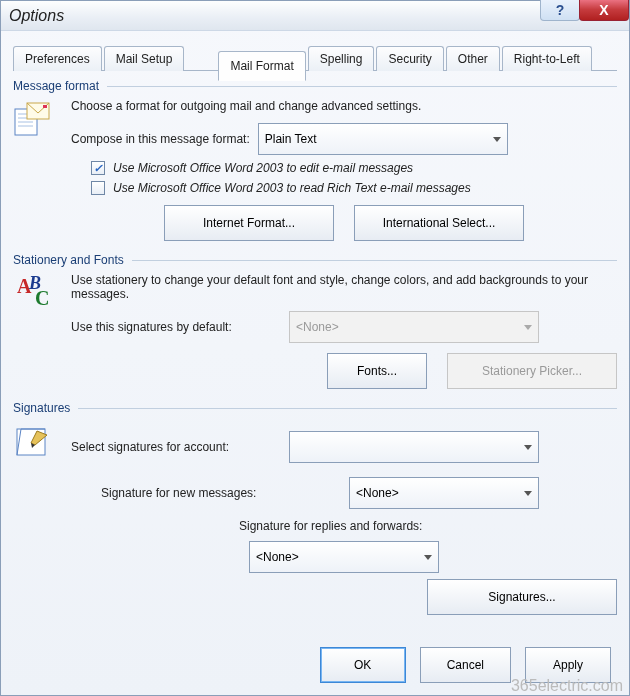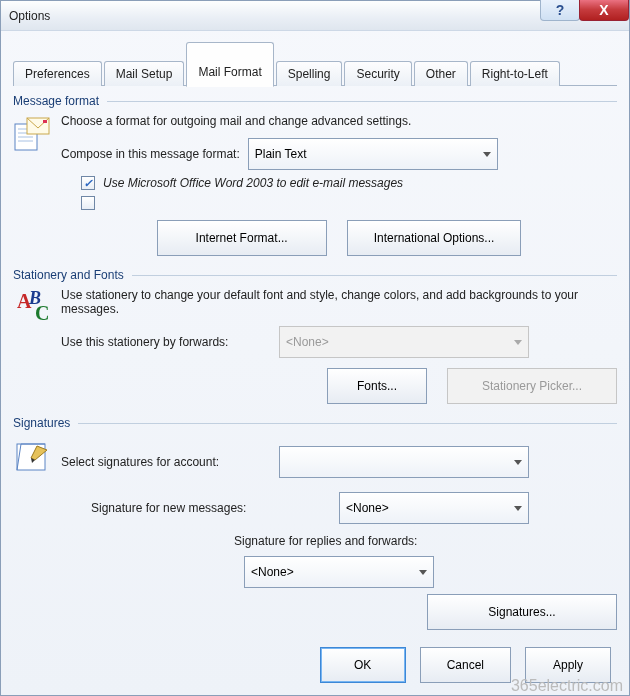--- a/index.html
+++ b/index.html
@@ -22,22 +22,23 @@
   .titlebar {
     height: 30px;
     background: linear-gradient(to bottom, #fdfefe 0%, #e9eef5 60%, #dfe6ef 100%);
     border-bottom: 1px solid #cdd8e6;
     display: flex;
     align-items: center;
     padding: 0 8px;
     position: relative;
   }
   .titlebar .title {
-    font-size: 12px;
+    font-size: 16px;
     color: #222;
+    font-style: italic;
   }
   .title-btns {
     position: absolute;
     right: 0;
     top: -2px;
     display: flex;
     gap: 0;
   }
   .title-btn {
     width: 40px;
@@ -82,45 +83,47 @@
     margin-right: 2px;
     border-radius: 3px 3px 0 0;
     font-size: 12px;
     color: #222;
     cursor: pointer;
     position: relative;
     top: 1px;
   }
   .tab.active {
     background: #fefefe;
-    padding-top: 22px;
+    padding-top: 7px;
     padding-bottom: 7px;
-    top: 1px;
+    top: 10px;
     border-bottom: 1px solid #fefefe;
     margin-bottom: -1px;
+    margin-left: 32px;
   }
   
   .group {
     margin: 6px 0 12px 0;
   }
   .group-header {
     display: flex;
     align-items: center;
     gap: 8px;
     color: #1a3e75;
     font-size: 12px;
     margin-bottom: 6px;
   }
   .group-header .line {
     flex: 1;
     height: 1px;
     background: #c1cfdf;
   }
   .group-body {
     display: flex;
+    gap: 10px;
   }
   .icon-cell {
     width: 48px;
     flex: none;
     padding-top: 2px;
   }
   .fields {
     flex: 1;
   }
   .desc {
@@ -285,24 +288,25 @@
             <div class="select" style="width:250px">
               <span>Plain Text</span>
             </div>
           </div>
           <div class="row indent">
             <span class="chk checked"></span>
             <label class="lbl">Use Microsoft Office Word 2003 to edit e-mail messages</label>
           </div>
           <div class="row indent">
             <span class="chk"></span>
+            <label class="lbl">Use Microsoft Office Word 2003 to read Rich Text e-mail messages</label>
           </div>
           <div class="btnrow" style="justify-content:center; gap:20px; margin-top:10px;">
             <div class="btn" style="min-width:170px">Internet Format...</div>
-            <div class="btn" style="min-width:170px">International Options...</div>
+            <div class="btn" style="min-width:170px">International Select...</div>
           </div>
         </div>
       </div>
     </div>
 
     <div class="group">
       <div class="group-header">
         <span>Stationery and Fonts</span>
         <div class="line"></div>
       </div>
@@ -310,21 +314,21 @@
         <div class="icon-cell">
           <svg width="40" height="34" viewBox="0 0 40 34">
             <text x="4" y="18" font-family="Georgia,serif" font-weight="bold" font-size="20" fill="#c62828">A</text>
             <text x="16" y="14" font-family="Georgia,serif" font-weight="bold" font-style="italic" font-size="18" fill="#1b3b8f">B</text>
             <text x="22" y="30" font-family="Georgia,serif" font-weight="bold" font-size="20" fill="#1d7a2e">C</text>
           </svg>
         </div>
         <div class="fields">
           <div class="desc">Use stationery to change your default font and style, change colors, and add backgrounds to your messages.</div>
           <div class="row">
-            <label class="lbl" style="min-width:210px">Use this stationery by forwards:</label>
+            <label class="lbl" style="min-width:210px">Use this signatures by default:</label>
             <div class="select disabled" style="width:250px">
               <span>&lt;None&gt;</span>
             </div>
           </div>
           <div class="btnrow" style="gap:20px; margin-top:10px;">
             <div class="btn" style="min-width:100px">Fonts...</div>
             <div class="btn disabled" style="min-width:170px">Stationery Picker...</div>
           </div>
         </div>
       </div>

